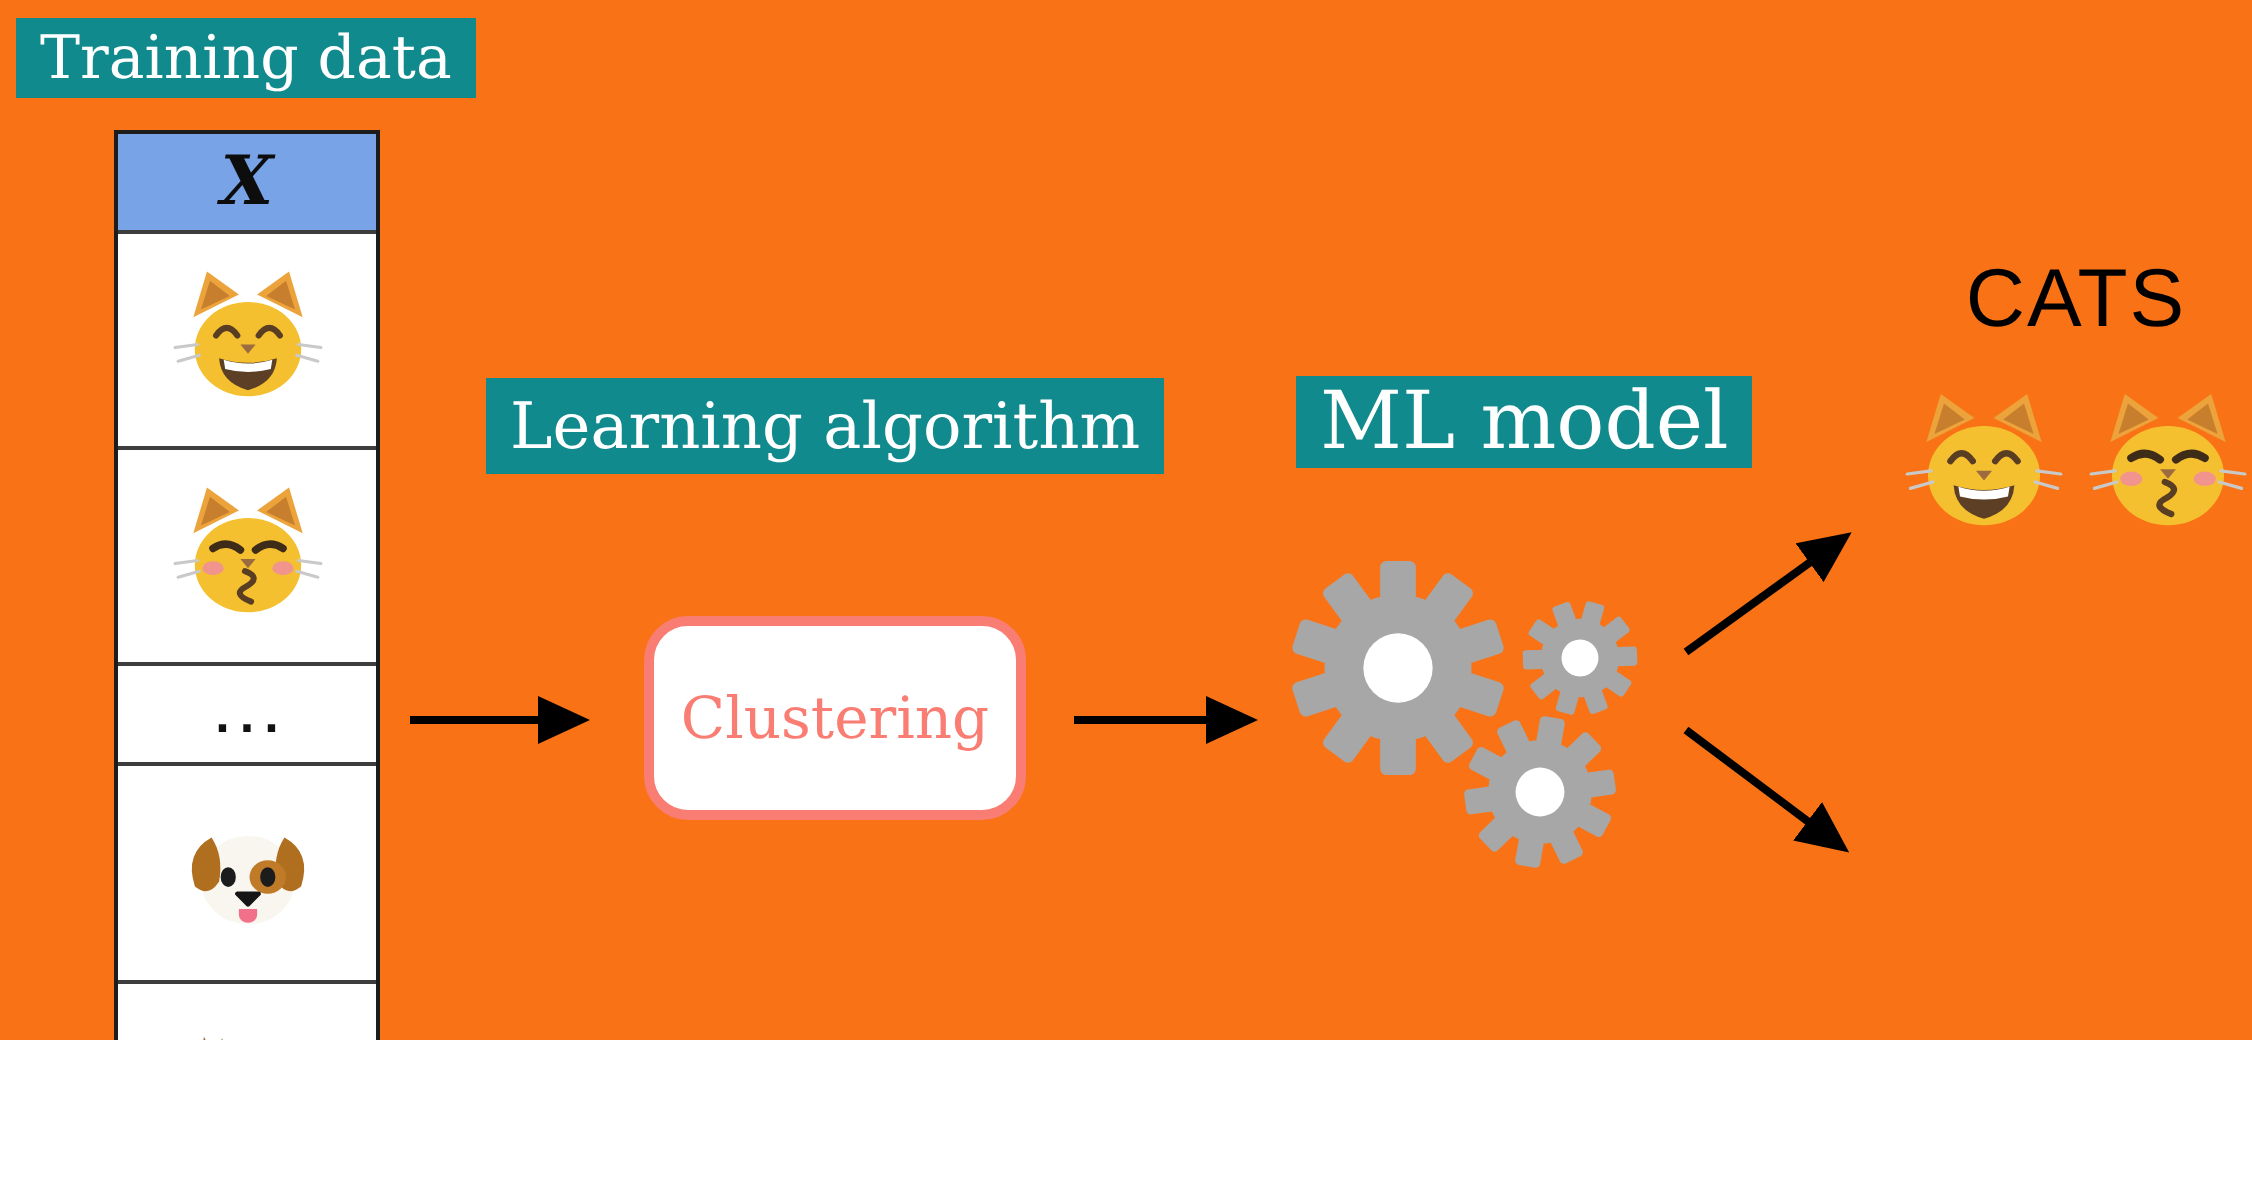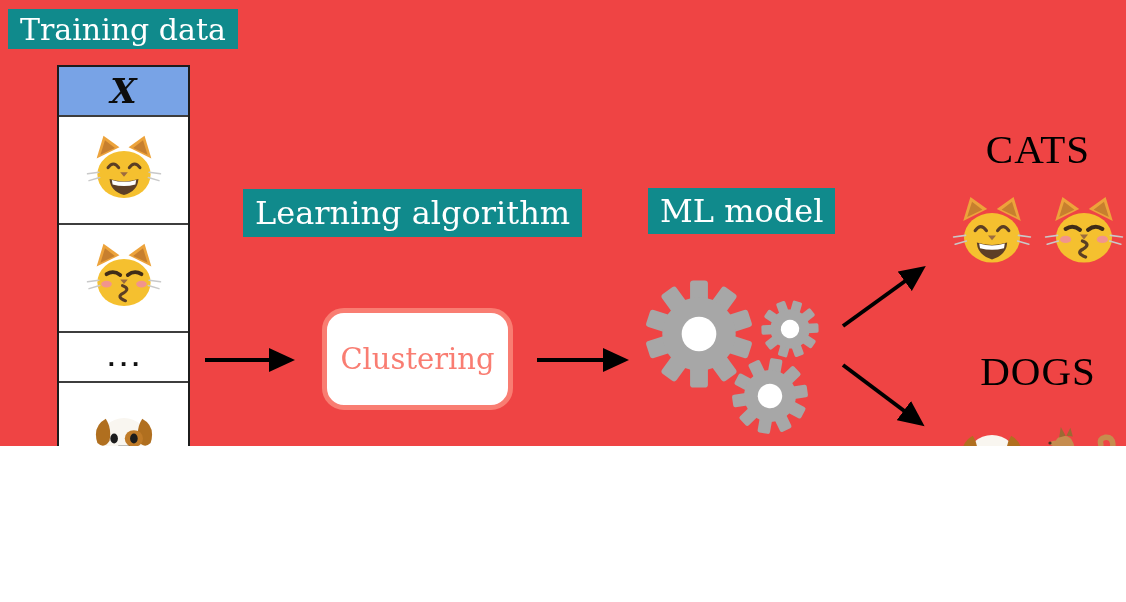--- a/index.html
+++ b/index.html
@@ -1,25 +1,25 @@
 <!DOCTYPE html>
 <html style="--teal-label-bg: #108a8c; --label-text: #ffffff; --table-header-bg: #78a3e6; --coral: #f97d72; --gear-gray: #a7a7a7; --arrow: #000000;"><head>
 <meta charset="utf-8">
 <style>
   html,body{margin:0;padding:0;background:#fff;}
-  #canvas{position:relative;width:1126px;height:446px;background:#ef4444;overflow:hidden;
+  #canvas{position:relative;width:1126px;height:520px;background:#f97316;overflow:hidden;
           font-family:"Liberation Sans",sans-serif;}
 
   
   .tag{position:absolute;background:var(--teal-label-bg,#108a8c);color:var(--label-text,#ffffff);
        font-family:"DejaVu Serif","Liberation Serif",serif;display:flex;align-items:center;
        padding:0 12px;white-space:nowrap;}
   #tag-training{left:8px;top:9px;height:40px;font-size:30px;}
   #tag-learning{left:243px;top:189px;height:48px;font-size:32px;text-align:center;}
-  #tag-model{left:648px;top:188px;height:46px;font-size:32px;}
+  #tag-model{left:648px;top:188px;height:46px;font-size:40px;}
 
   
   .table{position:absolute;left:57px;top:65px;width:133px;border:2px solid #1c1c1c;
          background:#fff;box-sizing:border-box;}
   .cell{display:flex;align-items:center;justify-content:center;border-top:2px solid #3d3d3d;}
   .cell:first-child{border-top:none;}
   .cell.head{height:48px;background:var(--table-header-bg,#78a3e6);
              font-family:"DejaVu Serif","Liberation Serif",serif;font-style:italic;
              font-weight:600;font-size:34px;color:#0d0d0d;}
   .row-big{height:106px;}
@@ -41,21 +41,21 @@
 
   
   .gears{position:absolute;left:642px;top:272px;}
   .gear-body{fill:var(--gear-gray,#a7a7a7);}
   .gear-hole{fill:#ffffff;}
 
   
   .output{position:absolute;text-align:center;}
   #output-cats{left:950px;top:128px;width:176px;}
   #output-dogs{left:950px;top:350px;width:176px;}
-  .output-label{font-family:Liberation Serif, serif;font-size:41px;letter-spacing:1px;
+  .output-label{font-family:Liberation Sans, sans-serif;font-size:41px;letter-spacing:1px;
                 color:#000;line-height:42px;}
   .output-icons{margin-top:23px;display:flex;justify-content:center;gap:12px;}
 
   
   .arrows{position:absolute;left:0;top:0;pointer-events:none;}
   .arrow-line{stroke:var(--arrow,#000000);stroke-width:4;}
   .arrow-head{fill:var(--arrow,#000000);}
 
   .defs-hidden{position:absolute;width:0;height:0;overflow:hidden;}
 </style>
@@ -205,31 +205,20 @@
     <div class="output-icons">
       <svg class="emoji">
           <use href="#icon-cat-grin" xlink:href="#icon-cat-grin"></use>
         </svg>
       <svg class="emoji">
           <use href="#icon-cat-kiss" xlink:href="#icon-cat-kiss"></use>
         </svg>
     </div>
   </div>
 
-  <div class="output" id="output-dogs">
-    <div class="output-label">DOGS</div>
-    <div class="output-icons">
-      <svg class="emoji">
-          <use href="#icon-dog-face" xlink:href="#icon-dog-face"></use>
-        </svg>
-      <svg class="emoji">
-          <use href="#icon-dog-standing" xlink:href="#icon-dog-standing"></use>
-        </svg>
-    </div>
-  </div>
 
   <svg class="arrows" width="1126" height="602" viewBox="0 0 1126 602">
     <defs>
       <marker id="ah" markerUnits="strokeWidth" markerWidth="7" markerHeight="6" refX="1" refY="3" orient="auto">
         <path class="arrow-head" d="M0,0 L6.5,3 L0,6 Z"></path>
       </marker>
     </defs>
     <line class="arrow-line" x1="205" y1="360" x2="273" y2="360" marker-end="url(#ah)"></line>
     <line class="arrow-line" x1="537" y1="360" x2="607" y2="360" marker-end="url(#ah)"></line>
     <line class="arrow-line" x1="843" y1="326" x2="908" y2="279" marker-end="url(#ah)"></line>

